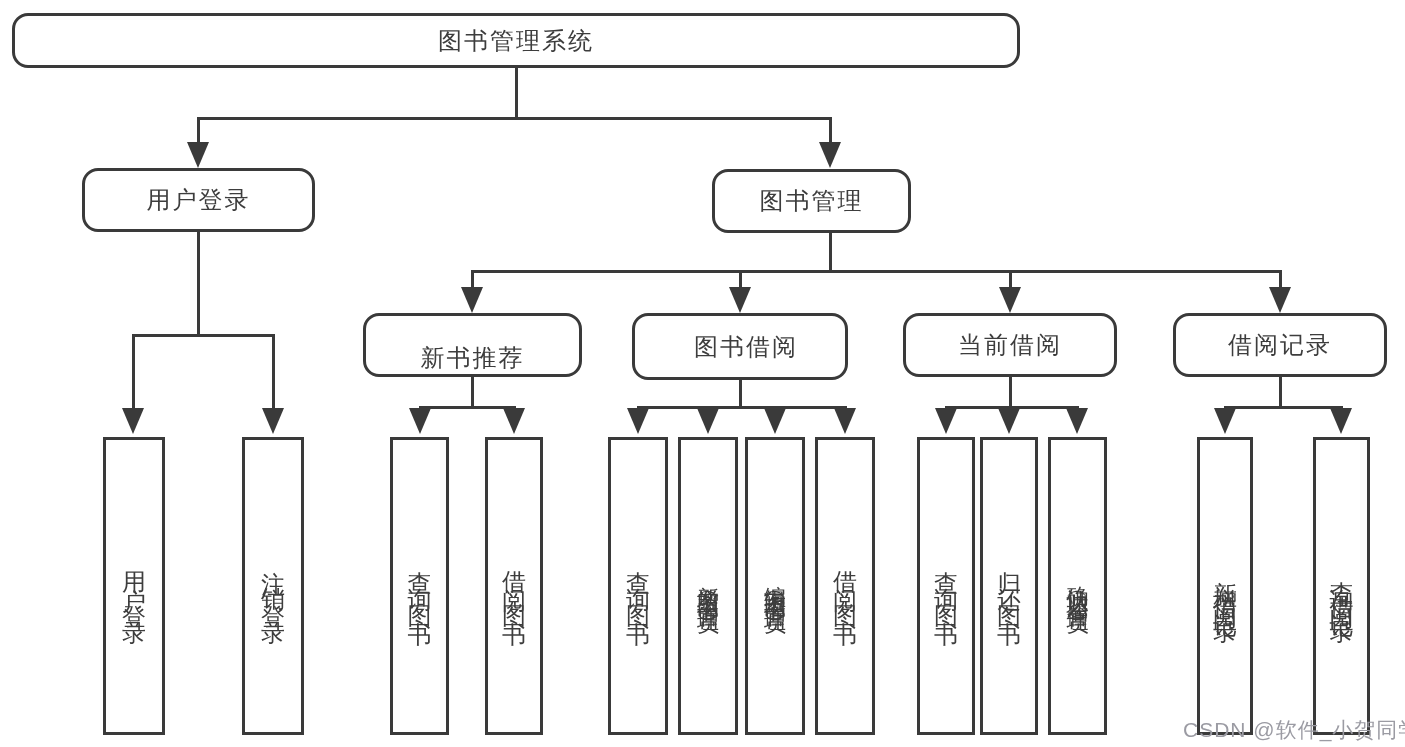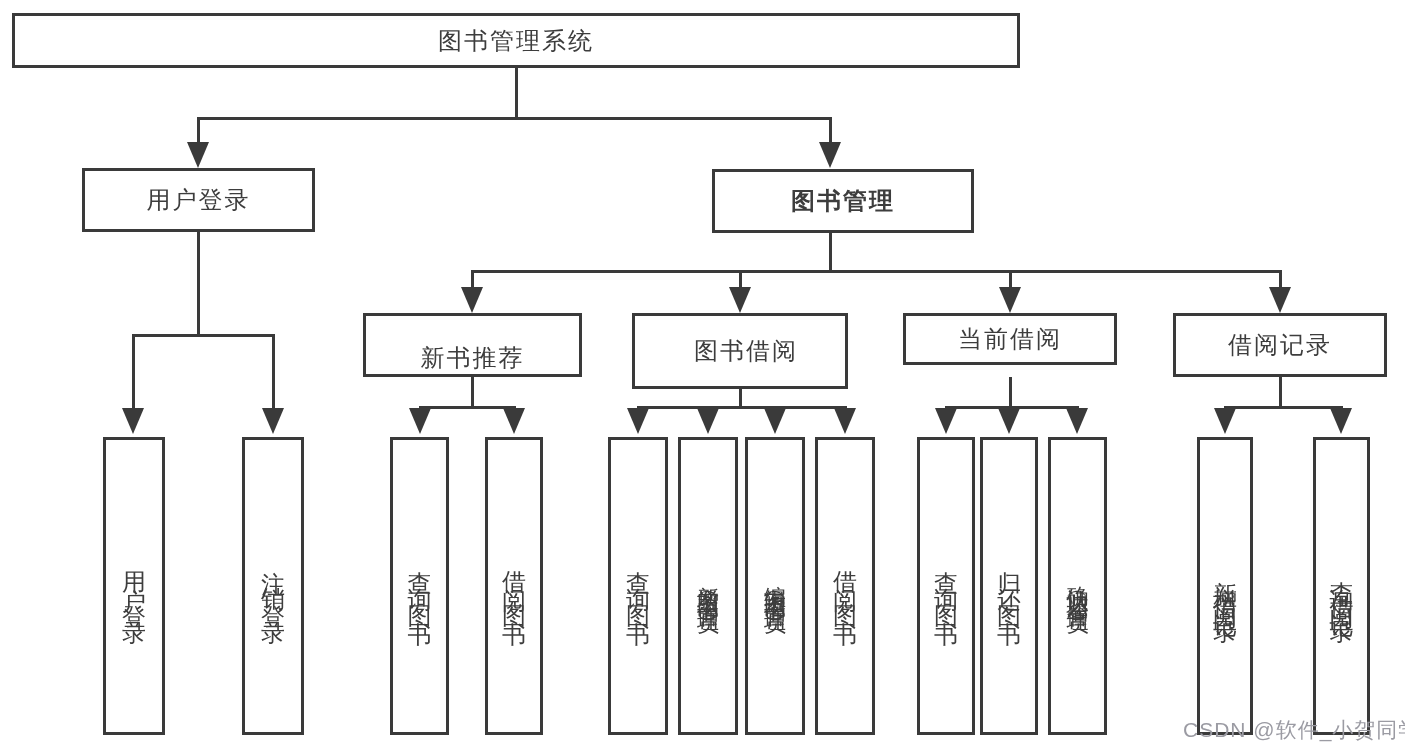--- a/index.html
+++ b/index.html
@@ -17,21 +17,21 @@
     overflow:hidden;
   }
   .box{
     position:absolute;
     border:3px solid var(--line);
     background:#fff;
     box-sizing:border-box;
     display:flex;align-items:center;justify-content:center;
     color:var(--text);
   }
-  .hnode{font-size:24px;letter-spacing:2px;white-space:nowrap;}
+  .hnode{font-size:24px;letter-spacing:2px;white-space:nowrap;border-radius:16px;}
   .root-node{font-size:24px;}
   .leaf{
     writing-mode:vertical-rl;
     text-orientation:mixed;
     font-size:24px;
     line-height:1;
   }
   .len4{letter-spacing:17px;}
   .len6{letter-spacing:8px;}
   .len9{font-size:22px;letter-spacing:4px;}
@@ -107,31 +107,31 @@
   <div class="arrow" style="left:1214px;top:408px;"></div>
   <div class="arrow" style="left:1330px;top:408px;"></div>
 
   <div class="box hnode root-node" style="left:12px;top:13px;width:1008px;height:55px;">
     <span>图书管理系统</span>
   </div>
 
   <div class="box hnode" style="left:82px;top:168px;width:233px;height:64px;">
     <span>用户登录</span>
   </div>
-  <div class="box hnode" style="left:712px;top:169px;width:262px;height:64px;font-weight:bold;">
+  <div class="box hnode" style="left:712px;top:169px;width:199px;height:64px;">
     <span>图书管理</span>
   </div>
 
   <div class="box hnode" style="left:363px;top:313px;width:219px;height:64px;align-items:flex-end;">
     <span>新书推荐</span>
   </div>
-  <div class="box hnode" style="left:632px;top:313px;width:216px;height:76px;padding-left:12px;">
+  <div class="box hnode" style="left:632px;top:313px;width:216px;height:67px;padding-left:12px;">
     <span>图书借阅</span>
   </div>
-  <div class="box hnode" style="left:903px;top:313px;width:214px;height:52px;">
+  <div class="box hnode" style="left:903px;top:313px;width:214px;height:64px;">
     <span>当前借阅</span>
   </div>
   <div class="box hnode" style="left:1173px;top:313px;width:214px;height:64px;">
     <span>借阅记录</span>
   </div>
 
   <div class="box leaf len4" style="left:103px;top:437px;width:62px;height:298px;">
     <span>用户登录</span>
   </div>
   <div class="box leaf len4" style="left:242px;top:437px;width:62px;height:298px;">

